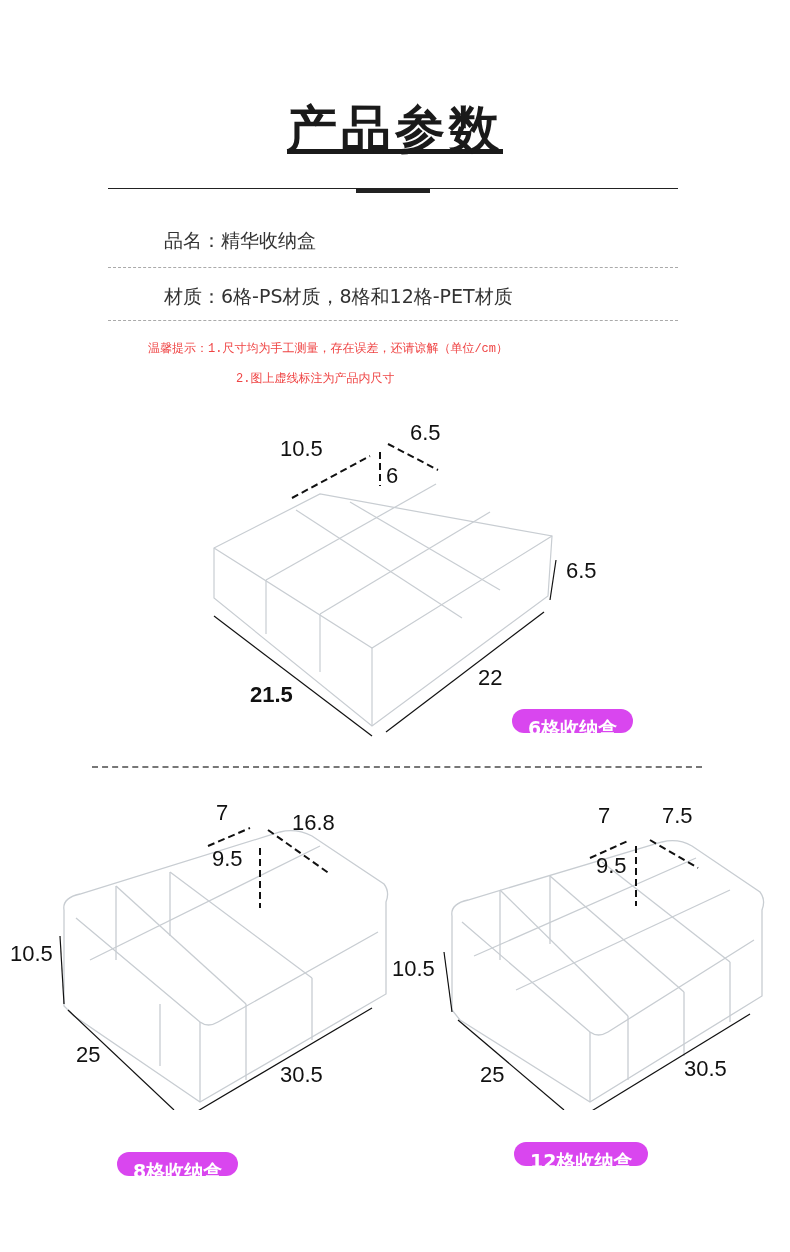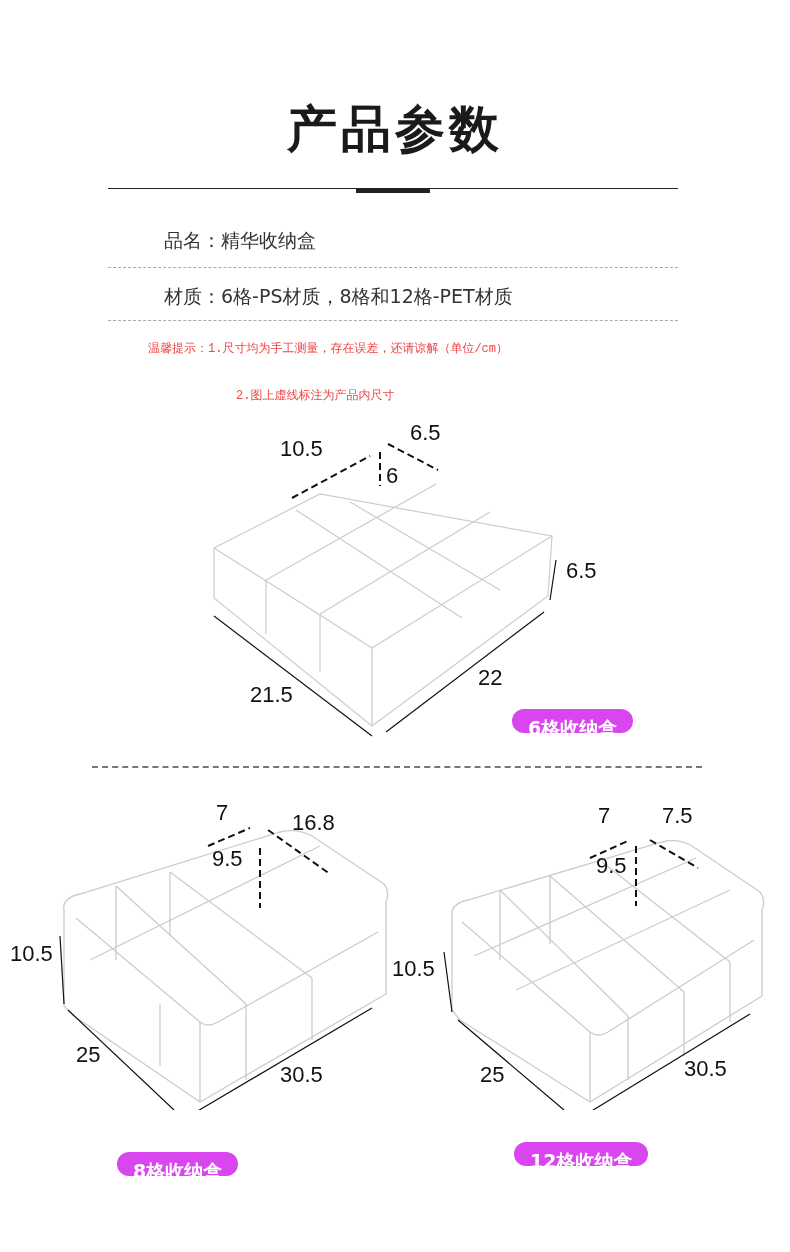--- a/index.html
+++ b/index.html
@@ -1,18 +1,18 @@
 <!DOCTYPE html>
 <html><head>
 <meta charset="utf-8">
 <style>
   html,body{margin:0;padding:0;background:#fff;}
   body{width:790px;height:1252px;position:relative;overflow:hidden;font-family:"DejaVu Sans",sans-serif;color:#222;}
   .abs{position:absolute;}
-  .title{left:0;width:790px;top:96px;text-align:center;font-family:"DejaVu Serif",serif;font-weight:bold;font-size:50px;letter-spacing:4px;color:#1a1a1a;}
+  .title{left:0;width:790px;top:96px;text-align:center;font-family:"DejaVu Serif",serif;font-weight:bold;font-size:50px;letter-spacing:4px;color:#1a1a1a;text-decoration:underline;}
   .rule{left:108px;width:570px;top:188px;height:1px;background:#222;}
   .rule-thick{left:356px;width:74px;top:188px;height:5px;background:#222;}
   .spec{left:164px;font-size:19px;color:#333;}
   .dash{left:108px;width:570px;height:0;border-top:1px dashed #aaa;}
   .note{font-size:12px;color:#ef4444;font-family:Liberation Mono, monospace;}
   .dim{font-family:"Liberation Sans",sans-serif;font-size:22px;color:#111;}
   .badge{background:#d946ef;color:#fff;font-weight:bold;font-size:19px;border-radius:22px;height:24px;line-height:38px;padding:0 16px;text-align:center;}
   .sep{left:92px;width:610px;top:766px;height:0;border-top:2px dashed #777;}
   svg.box{position:absolute;}
 </style>
@@ -22,21 +22,21 @@
 <div class="abs title">产品参数</div>
 <div class="abs rule"></div>
 <div class="abs rule-thick"></div>
 
 <div class="abs spec" style="top:228px;">品名：精华收纳盒</div>
 <div class="abs dash" style="top:267px;"></div>
 <div class="abs spec" style="top:284px;">材质：6格-PS材质，8格和12格-PET材质</div>
 <div class="abs dash" style="top:320px;"></div>
 
 <div class="abs note" style="left:148px;top:340px;">温馨提示：1.尺寸均为手工测量，存在误差，还请谅解（单位/cm）</div>
-<div class="abs note" style="left:236px;top:370px;margin-top:17px;">2.图上虚线标注为产品内尺寸</div>
+<div class="abs note" style="left:236px;top:370px;">2.图上虚线标注为产品内尺寸</div>
 
 <svg class="box" style="left:200px;top:420px;" width="380" height="320">
   <g fill="none" stroke="#c8cdd2" stroke-width="1.2">
     <polygon points="14,128 120,74 352,116 348,176 172,306 14,178"></polygon>
     <polyline points="14,128 172,228 352,116"></polyline>
     <line x1="172" y1="228" x2="172" y2="306"></line>
     <line x1="66" y1="160" x2="236" y2="64"></line>
     <line x1="120" y1="194" x2="290" y2="92"></line>
     <line x1="66" y1="160" x2="66" y2="214"></line>
     <line x1="120" y1="194" x2="120" y2="252"></line>
@@ -51,21 +51,21 @@
   <g stroke="#111" stroke-width="1.2" fill="none">
     <line x1="14" y1="196" x2="172" y2="316"></line>
     <line x1="186" y1="312" x2="344" y2="192"></line>
     <line x1="356" y1="140" x2="350" y2="180"></line>
   </g>
 </svg>
 <div class="abs dim" style="left:280px;top:436px;">10.5</div>
 <div class="abs dim" style="left:410px;top:420px;">6.5</div>
 <div class="abs dim" style="left:386px;top:463px;">6</div>
 <div class="abs dim" style="left:566px;top:558px;">6.5</div>
-<div class="abs dim" style="left:250px;top:682px;">21.5</div>
+<div class="abs dim" style="left:250px;top:682px;font-weight:bold;">21.5</div>
 <div class="abs dim" style="left:478px;top:665px;">22</div>
 <div class="abs badge" style="left:512px;top:709px;">6格收纳盒</div>
 
 <div class="abs sep"></div>
 
 <svg class="box" style="left:50px;top:810px;" width="340" height="300">
   <g fill="none" stroke="#c8cdd2" stroke-width="1.3">
     <path d="M14,100 Q12,88 30,84 L230,22 Q246,18 262,26 L334,74 Q340,82 336,92 L336,184 L150,292 L24,206 L14,196 Z"></path>
     <path d="M26,108 L150,212 Q158,218 168,212 L328,122"></path>
     <line x1="150" y1="212" x2="150" y2="292"></line>

